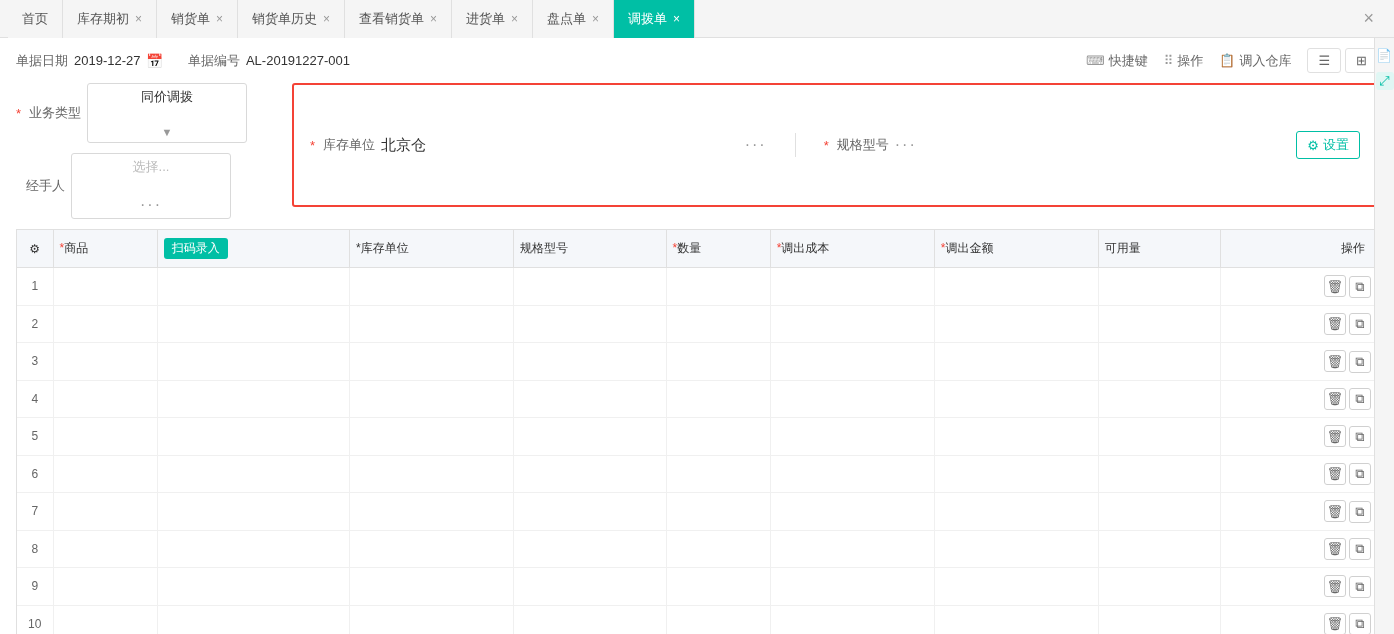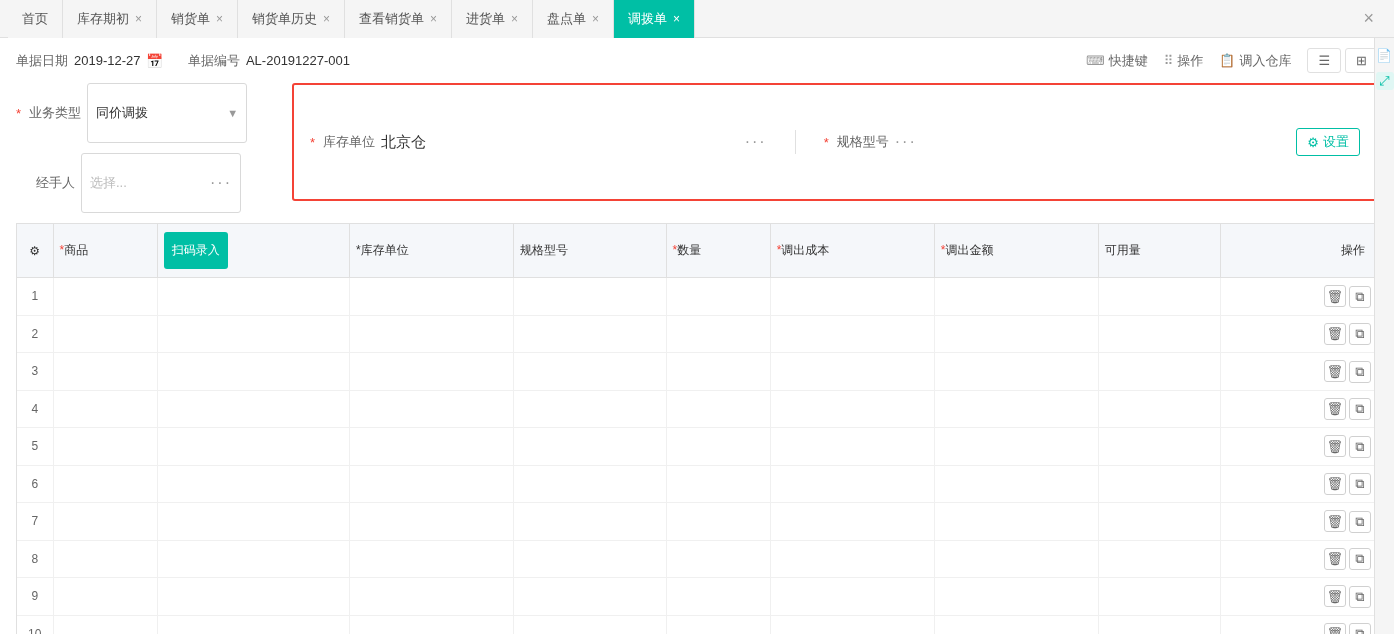--- a/index.html
+++ b/index.html
@@ -98,27 +98,28 @@
       margin-right: 2px;
     }
     .field-value {
       color: #333;
       font-size: 13px;
       text-align: right;
     }
     .field-select {
       display: flex;
       align-items: center;
-      gap: 14px;
+      gap: 20px;
       border: 1px solid #d9d9d9;
       border-radius: 3px;
-      padding: 20px 8px;
+      padding: 4px 8px;
       min-width: 160px;
       background: #fff;
       cursor: pointer;
+      flex-direction: column;
     }
     .field-select .select-value {
       flex: 1;
       color: #333;
     }
     .field-select .chevron-icon {
       color: #999;
       font-size: 11px;
     }
     .field-more {
@@ -236,21 +237,21 @@
     }
     .settings-col {
       width: 36px;
       text-align: center;
     }
     .scan-btn {
       background: #00bfa5;
       color: #fff;
       border: none;
       border-radius: 3px;
-      padding: 10px 8px;
+      padding: 2px 8px;
       font-size: 12px;
       cursor: pointer;
     }
     .th-required {
       color: #f44336;
     }
 
     
     .right-sidebar {
       position: fixed;
@@ -407,21 +408,21 @@
       <div style="display:flex; flex-direction:column; gap:10px; min-width:260px;">
         <div class="form-field">
           <span class="required-star">*</span>
           <span class="field-label">业务类型</span>
           <div class="field-select">
             <span class="select-value">同价调拨</span>
             <span class="chevron-icon">▼</span>
           </div>
         </div>
         <div class="form-field">
-          <span class="field-label" style="margin-left:20px;text-align:right;">经手人</span>
+          <span class="field-label" style="margin-left:10px;text-align:right;">经手人</span>
           <div class="field-select" style="color:#999;">
             <span class="select-value" style="color:#bbb;">选择...</span>
             <span class="field-more">···</span>
           </div>
         </div>
       </div>
 
       <div class="warehouse-section">
         <div class="warehouse-field">
           <span class="required-star">*</span>

